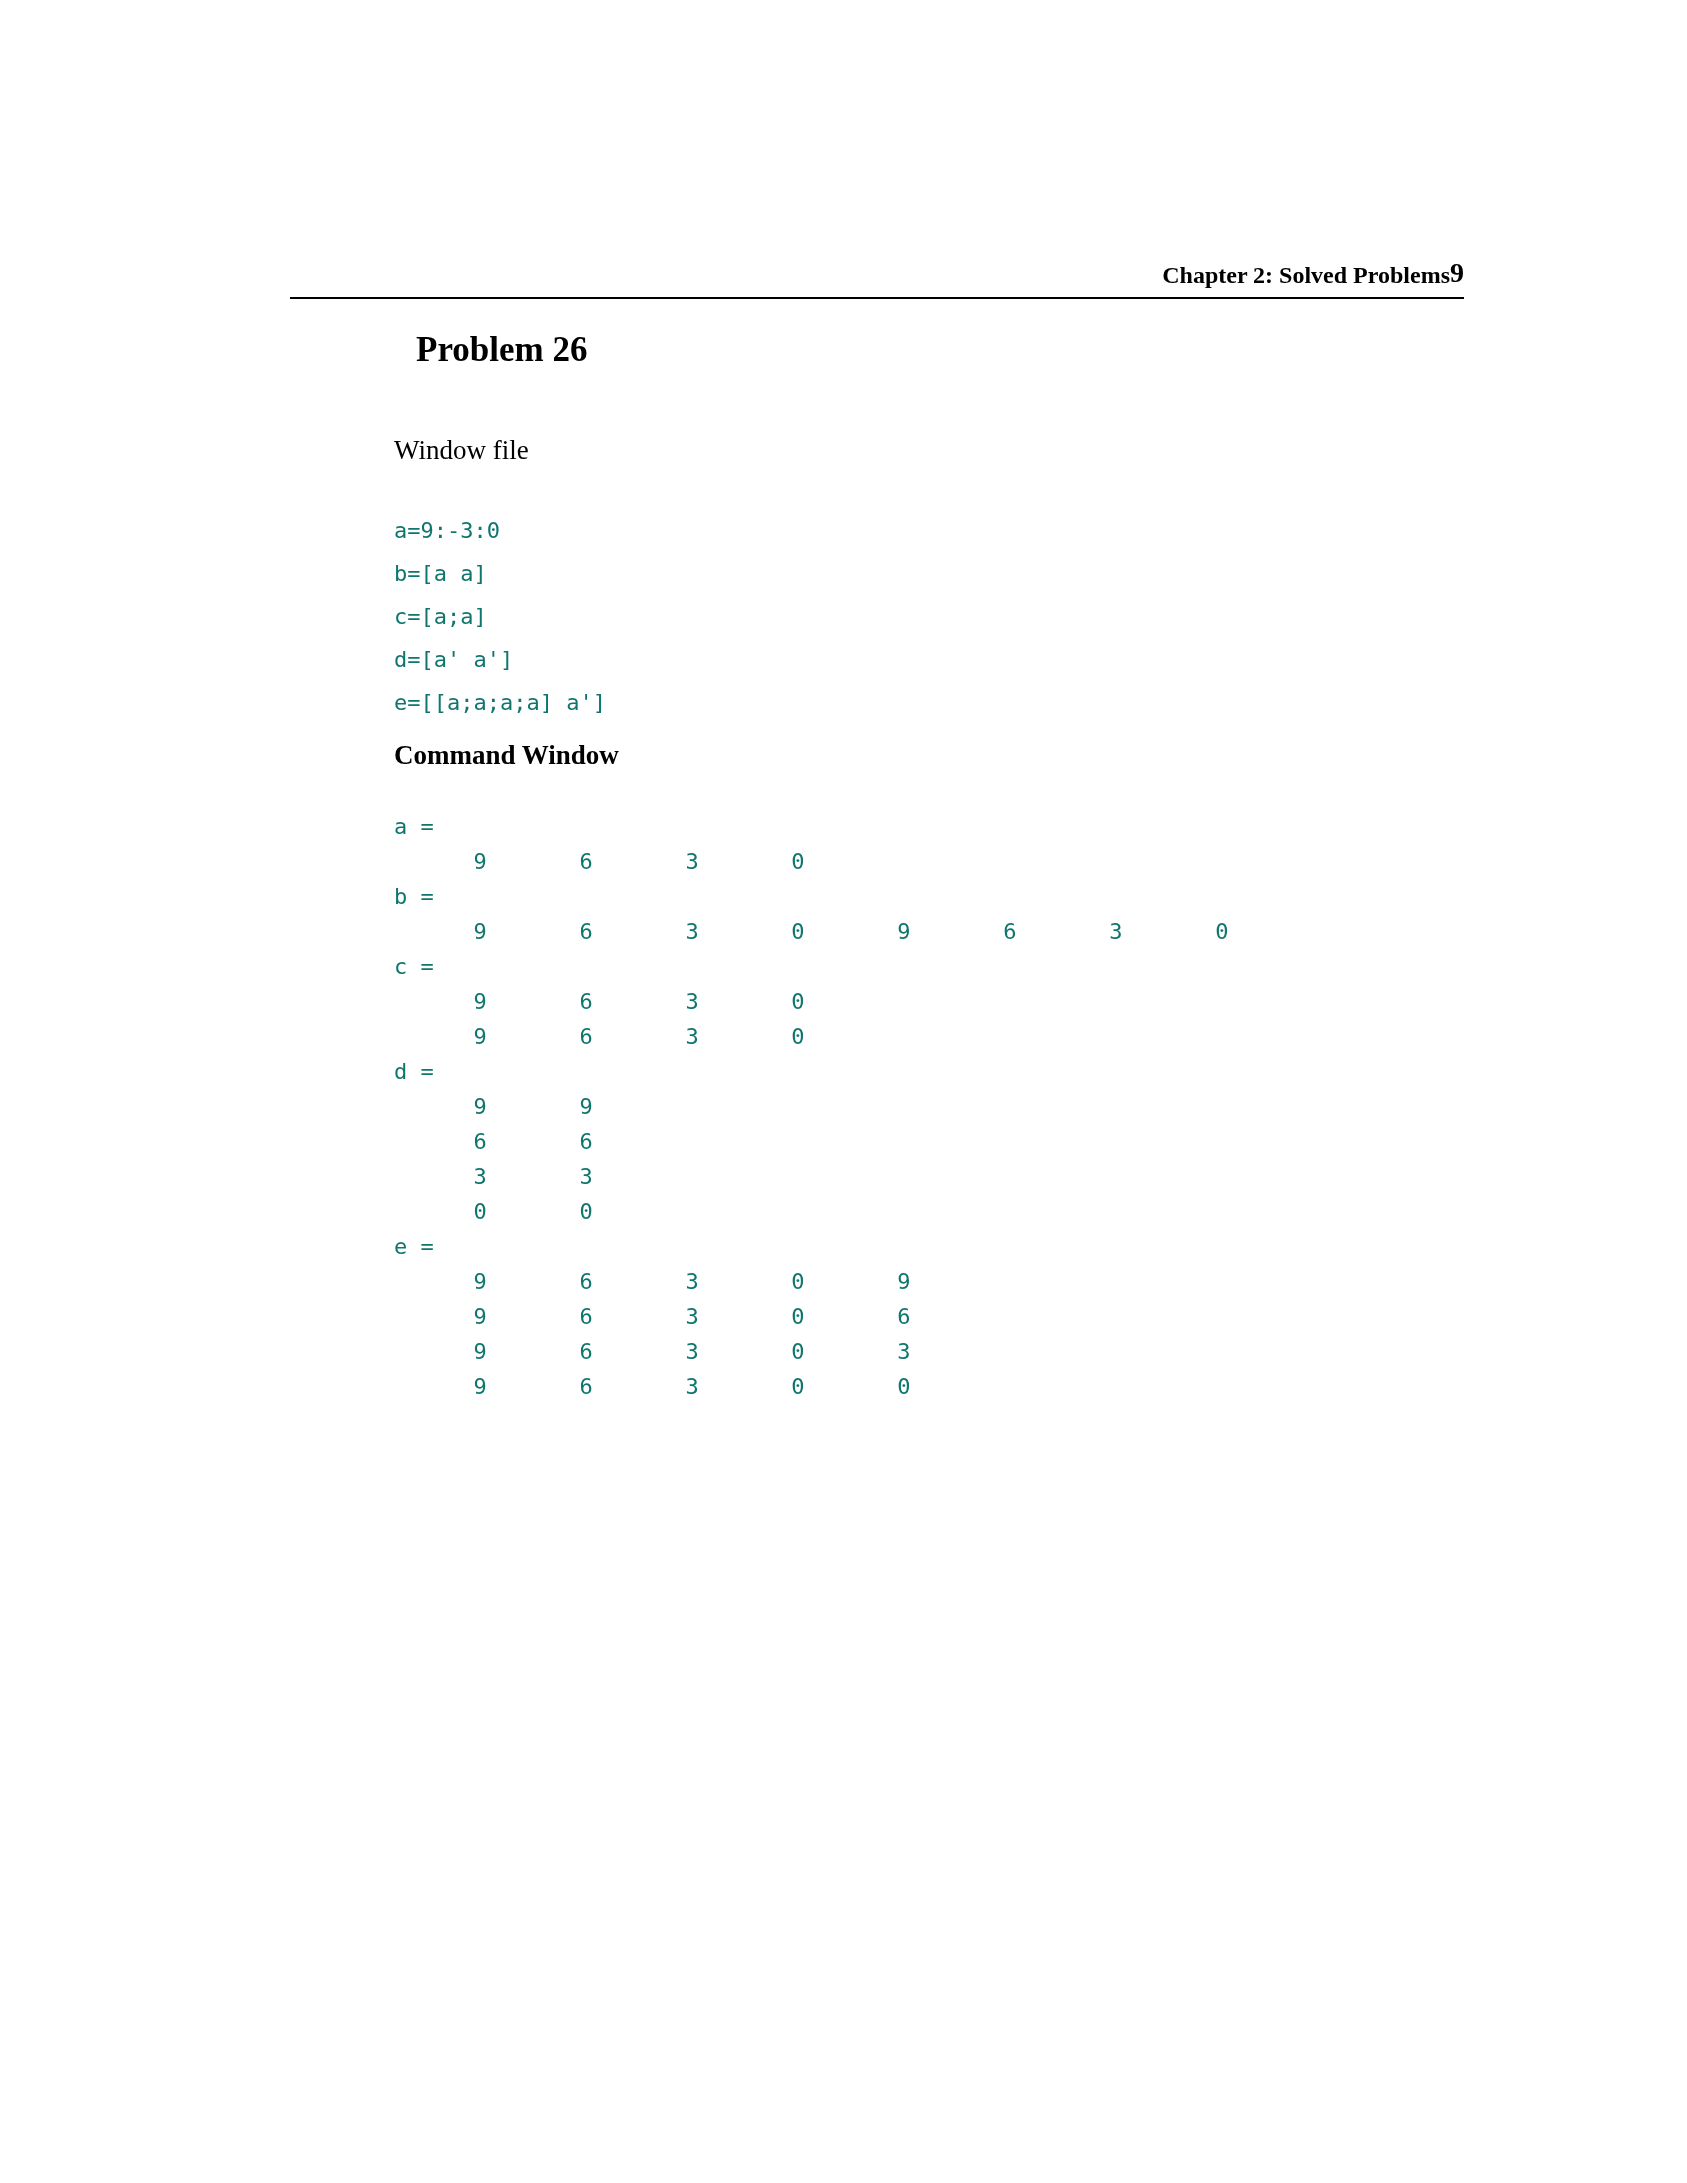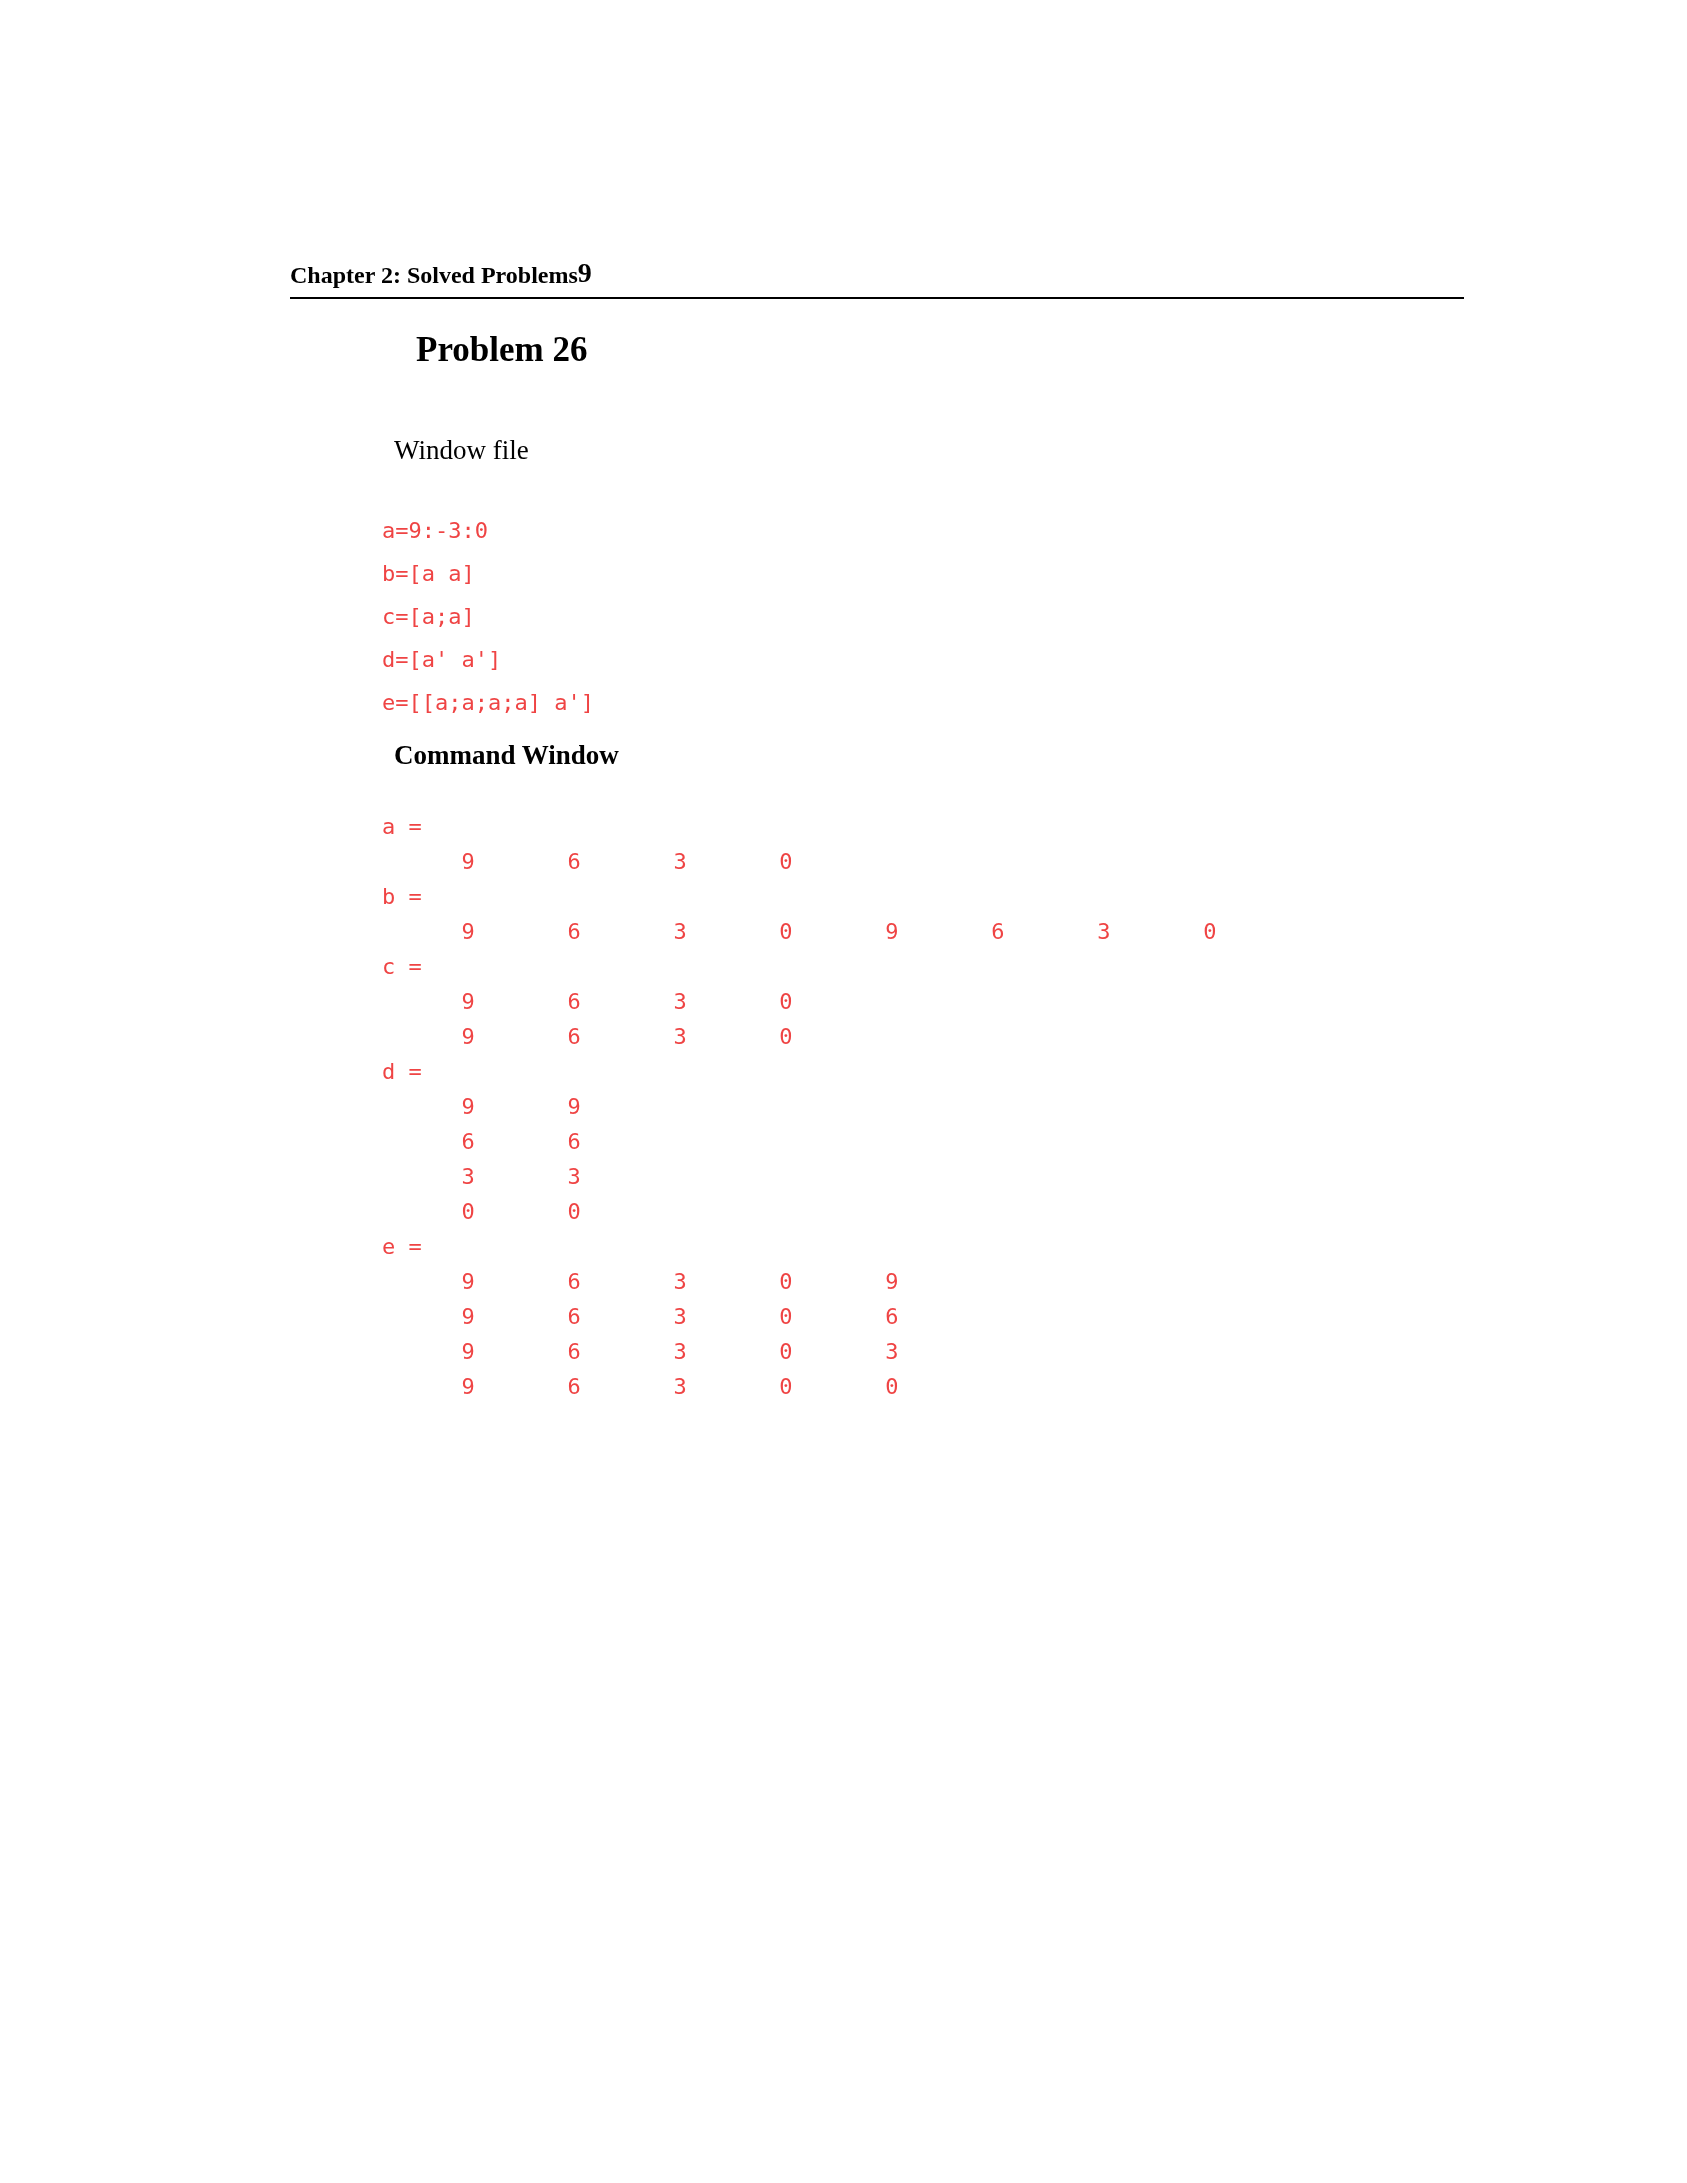--- a/index.html
+++ b/index.html
@@ -17,21 +17,21 @@
     color: #000000;
   }
 
   
   .header {
     position: absolute;
     left: 290px;
     top: 257px;
     width: 1174px;
     display: flex;
-    justify-content: flex-start;
+    justify-content: flex-end;
     align-items: flex-end;
     border-bottom: 2.5px solid #000000;
     padding-bottom: 8.2px;
   }
   .header .chapter {
     font-size: 24px;
     font-weight: bold;
   }
   .header .pagenum {
     font-size: 28px;
@@ -53,25 +53,25 @@
     left: 394px;
     font-size: 27px;
     font-weight: normal;
   }
   .script-label  { top: 435px; }
   .command-label { top: 740px; font-weight: bold; }
 
   
   pre.mono {
     position: absolute;
-    left: 382px;
+    left: 394px;
     margin: 0;
     font-family: "DejaVu Sans Mono", monospace;
     font-size: 22px;
-    color: #ef4444;
+    color: #0f766e;
     white-space: pre;
   }
   pre.script-code {
     top: 509px;
     line-height: 43px;
   }
   pre.command-output {
     top: 809px;
     line-height: 35px;
   }

